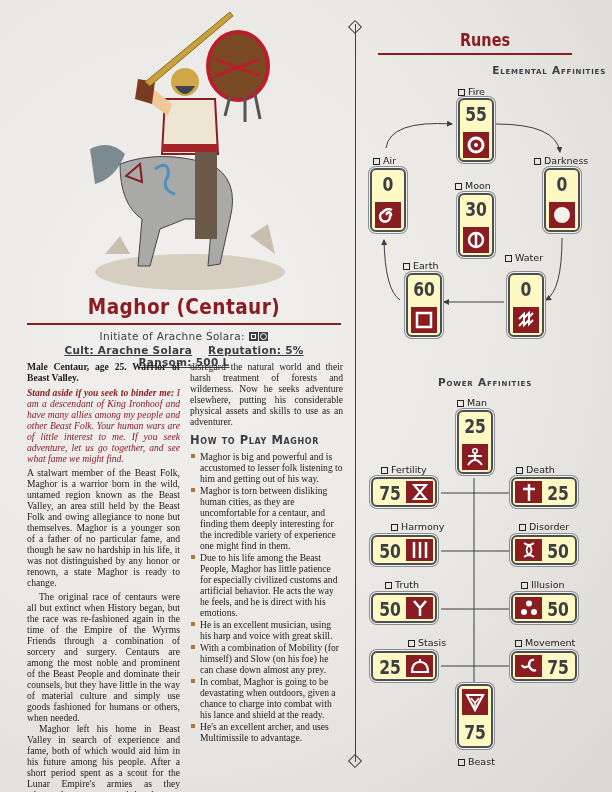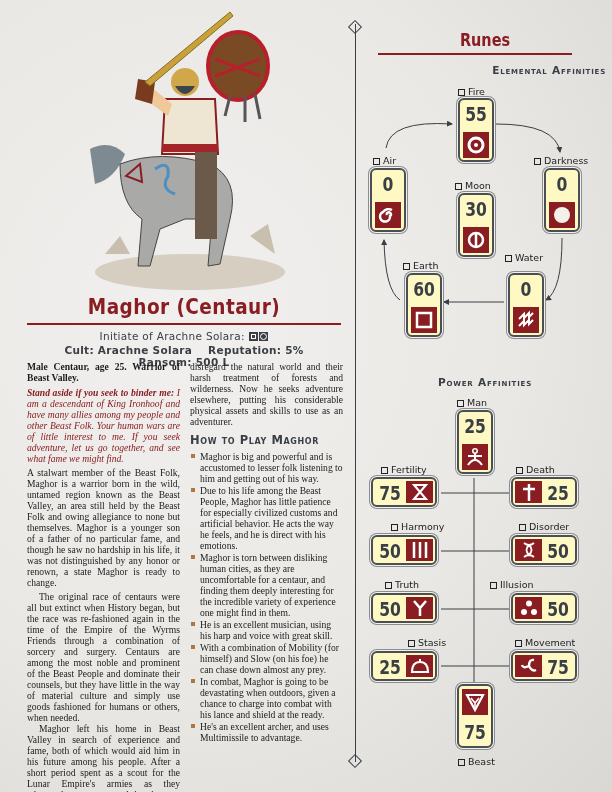--- a/index.html
+++ b/index.html
@@ -19,21 +19,21 @@
     color: #8a1d22; letter-spacing: 0.5px; transform: scaleX(0.88); transform-origin: center;
   }
   .title-rule { position: absolute; left: 27px; top: 323px; width: 314px; height: 2px; background: #8a1d22; }
   .initiate, .cult-line {
     position: absolute; left: 27px; width: 314px; text-align: center;
     font-family: "DejaVu Sans", sans-serif; font-weight: bold; color: #3a3e45;
     font-size: 10.5px; letter-spacing: 0.3px;
   }
   .initiate { top: 330px; font-weight: normal; font-size: 10.5px; }
   .cult-line { top: 344px; font-size: 10.5px; }
-  .cult-line span { margin: 0 6px; }
+  .cult-line span { margin: 0 6px; text-decoration: underline; }
   .mini-rune {
     display: inline-block; width: 9px; height: 9px; background: #3a3e45; vertical-align: -1px; margin-left: 1px;
     position: relative;
   }
   .mini-rune.sq::after { content: ""; position: absolute; left: 2px; top: 2px; width: 5px; height: 5px; background: #3a3e45; border: 1px solid #fff; box-sizing: border-box; }
   .mini-rune.ci::after { content: ""; position: absolute; left: 1px; top: 1px; width: 7px; height: 7px; border: 1.5px solid #fff; border-radius: 50%; box-sizing: border-box; }
 
   .col { position: absolute; font-size: 9.6px; line-height: 11px; text-align: justify; }
   .col1 { left: 27px; top: 361px; width: 153px; }
   .col2 { left: 190px; top: 361px; width: 153px; }
@@ -140,22 +140,22 @@
   <p>A stalwart member of the Beast Folk, Maghor is a warrior born in the wild, untamed region known as the Beast Valley, an area still held by the Beast Folk and owing allegiance to none but themselves. Maghor is a younger son of a father of no particular fame, and though he saw no hardship in his life, it was not distinguished by any honor or renown, a state Maghor is ready to change.</p>
   <p class="indent">The original race of centaurs were all but extinct when History began, but the race was re-fashioned again in the time of the Empire of the Wyrms Friends through a combination of sorcery and surgery. Centaurs are among the most noble and prominent of the Beast People and dominate their counsels, but they have little in the way of material culture and simply use goods fashioned for humans or others, when needed.</p>
   <p class="indent">Maghor left his home in Beast Valley in search of experience and fame, both of which would aid him in his future among his people. After a short period spent as a scout for the Lunar Empire's armies as they advanced across eastward, he chose to leave that service, disliking the Lunar tendency to</p>
 </div>
 
 <div class="col col2">
   <p>disregard the natural world and their harsh treatment of forests and wilderness. Now he seeks adventure elsewhere, putting his considerable physical assets and skills to use as an adventurer.</p>
   <h3>How to Play Maghor</h3>
   <ul>
     <li>Maghor is big and powerful and is accustomed to lesser folk listening to him and getting out of his way.</li>
+    <li>Maghor is torn between disliking human cities, as they are uncomfortable for a centaur, and finding them deeply interesting for the incredible variety of experience one might find in them.</li>
     <li>Due to his life among the Beast People, Maghor has little patience for especially civilized customs and artificial behavior. He acts the way he feels, and he is direct with his emotions.</li>
-    <li>Maghor is torn between disliking human cities, as they are uncomfortable for a centaur, and finding them deeply interesting for the incredible variety of experience one might find in them.</li>
     <li>He is an excellent musician, using his harp and voice with great skill.</li>
     <li>With a combination of Mobility (for himself) and Slow (on his foe) he can chase down almost any prey.</li>
     <li>In combat, Maghor is going to be devastating when outdoors, given a chance to charge into combat with his lance and shield at the ready.</li>
     <li>He's an excellent archer, and uses Multimissile to advantage.</li>
 
   </ul>
 </div>
 
 <div class="divider"></div>
 <div class="diamond" style="top:22px"></div>
@@ -305,21 +305,21 @@
 <div class="rune-label" style="left:385px;top:579px"><span class="chk"></span><span>Truth</span></div>
 <div class="rune-card h vl" style="left:371px;top:593px">
   <div class="rune-val">50</div>
   <div class="rune-glyph">
       <svg width="16" height="18">
         <path d="M2 2 L8 9 L14 2 M8 9 L8 17" fill="none" stroke="#fff" stroke-width="2.5"></path>
       </svg>
     </div>
 </div>
 
-<div class="rune-label" style="left:490px;top:579px"><span class="chk"></span><span>Illusion</span></div>
+<div class="rune-label" style="left:521px;top:579px"><span class="chk"></span><span>Illusion</span></div>
 <div class="rune-card h vr" style="left:511px;top:593px">
   <div class="rune-glyph">
       <svg width="18" height="18">
         <circle cx="9" cy="4.5" r="3" fill="#fff"></circle>
         <circle cx="4" cy="13" r="3" fill="#fff"></circle>
         <circle cx="14" cy="13" r="3" fill="#fff"></circle>
       </svg>
     </div>
   <div class="rune-val">50</div>
 </div>

